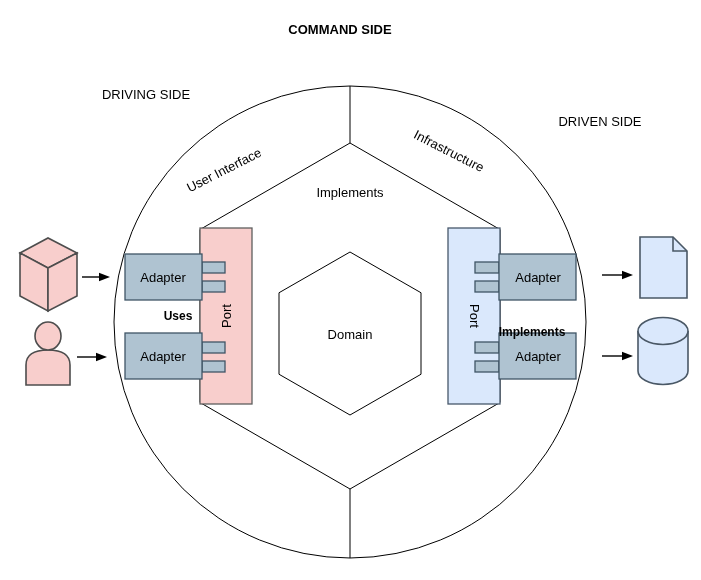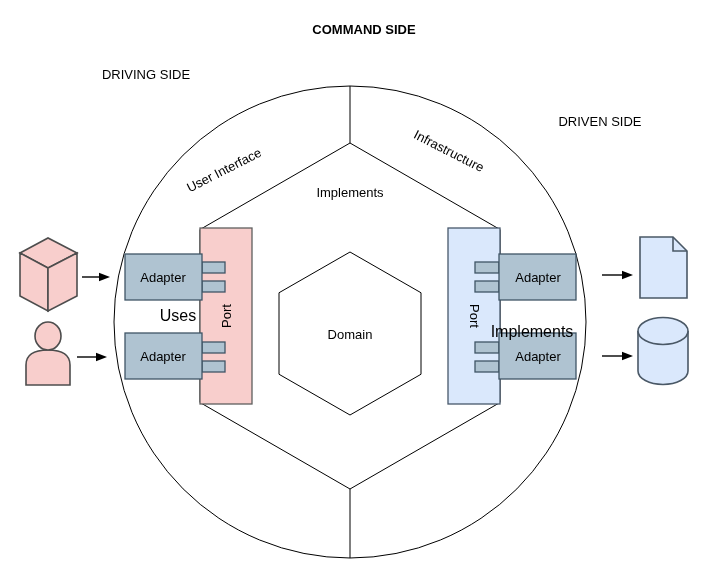--- a/index.html
+++ b/index.html
@@ -17,22 +17,22 @@
   .adapter-stroke{stroke:#3f5566;stroke-width:1.3;}
   .icon-pink-stroke{stroke:#4d4d4d;stroke-width:1.6;}
   .icon-blue-stroke{stroke:#4a5866;stroke-width:1.6;}
   .arrow{stroke:#000000;stroke-width:1.4;fill:none;}
   .arrow-head{fill:#000000;stroke:none;}
   .lbl{
     position:absolute;
     transform:translate(-50%,-50%);
     font-size:13px;color:#000000;white-space:nowrap;
   }
-  .lbl-sm{font-size:16px;}
-  .lbl-bold{font-weight:bold;margin-left:24px;}
+  .lbl-sm{font-size:12px;font-weight:bold;}
+  .lbl-bold{font-weight:bold;}
   .rot-l{transform:translate(-50%,-50%) rotate(-27deg);}
   .rot-r{transform:translate(-50%,-50%) rotate(27deg);}
   .rot-port-l{transform:translate(-50%,-50%) rotate(-90deg);}
   .rot-port-r{transform:translate(-50%,-50%) rotate(90deg);}
 </style>
 </head>
 <body>
 
 <div class="canvas">
 
@@ -102,21 +102,21 @@
       <polygon points="622,270.8 633,275 622,279.2" class="arrow-head"></polygon>
     </g>
     <g>
       <line x1="602" y1="356" x2="622" y2="356" class="arrow"></line>
       <polygon points="622,351.8 633,356 622,360.2" class="arrow-head"></polygon>
     </g>
   </svg>
 
   <div class="lbl lbl-bold" style="left:340px;top:29px;">COMMAND SIDE</div>
 
-  <div class="lbl" style="left:146px;top:74px;">DRIVING SIDE</div>
+  <div class="lbl" style="left:146px;top:94px;">DRIVING SIDE</div>
 
   <div class="lbl" style="left:600px;top:85px;margin-top:36px;">DRIVEN SIDE</div>
 
   <div class="lbl rot-l" style="left:224px;top:170px;">User Interface</div>
 
   <div class="lbl rot-r" style="left:449px;top:151px;">Infrastructure</div>
 
   <div class="lbl" style="left:350px;top:192px;">Implements</div>
 
   <div class="lbl" style="left:350px;top:334px;">Domain</div>

